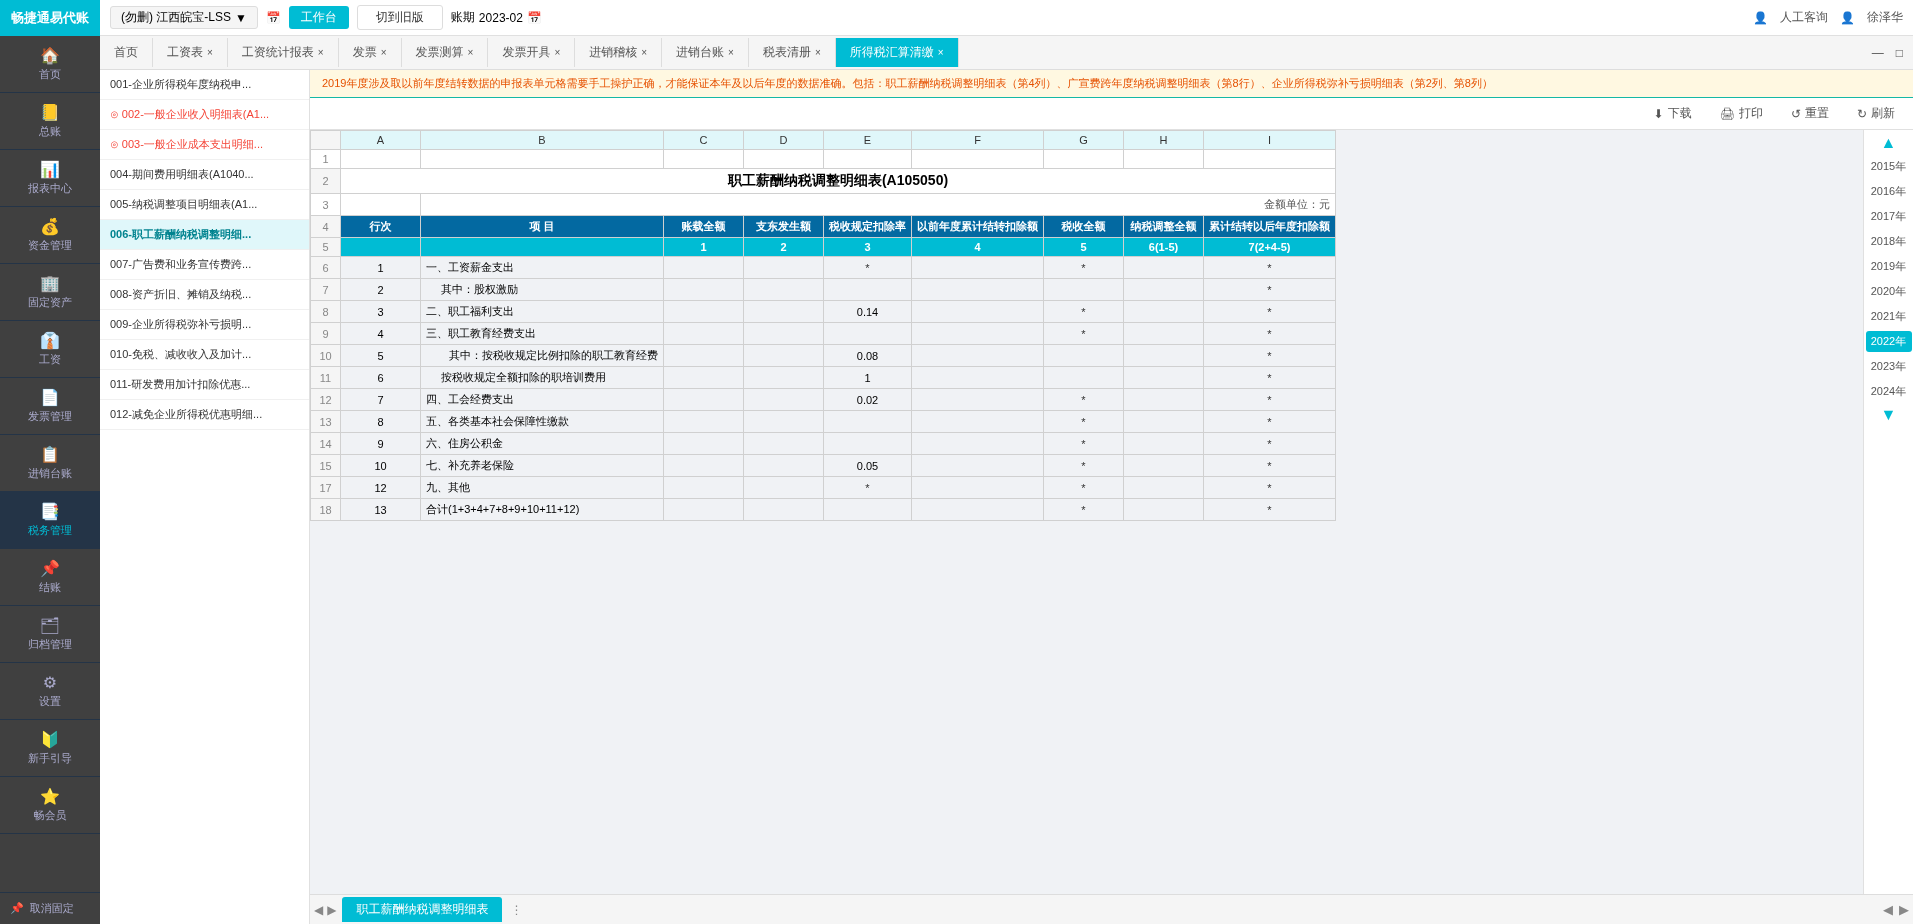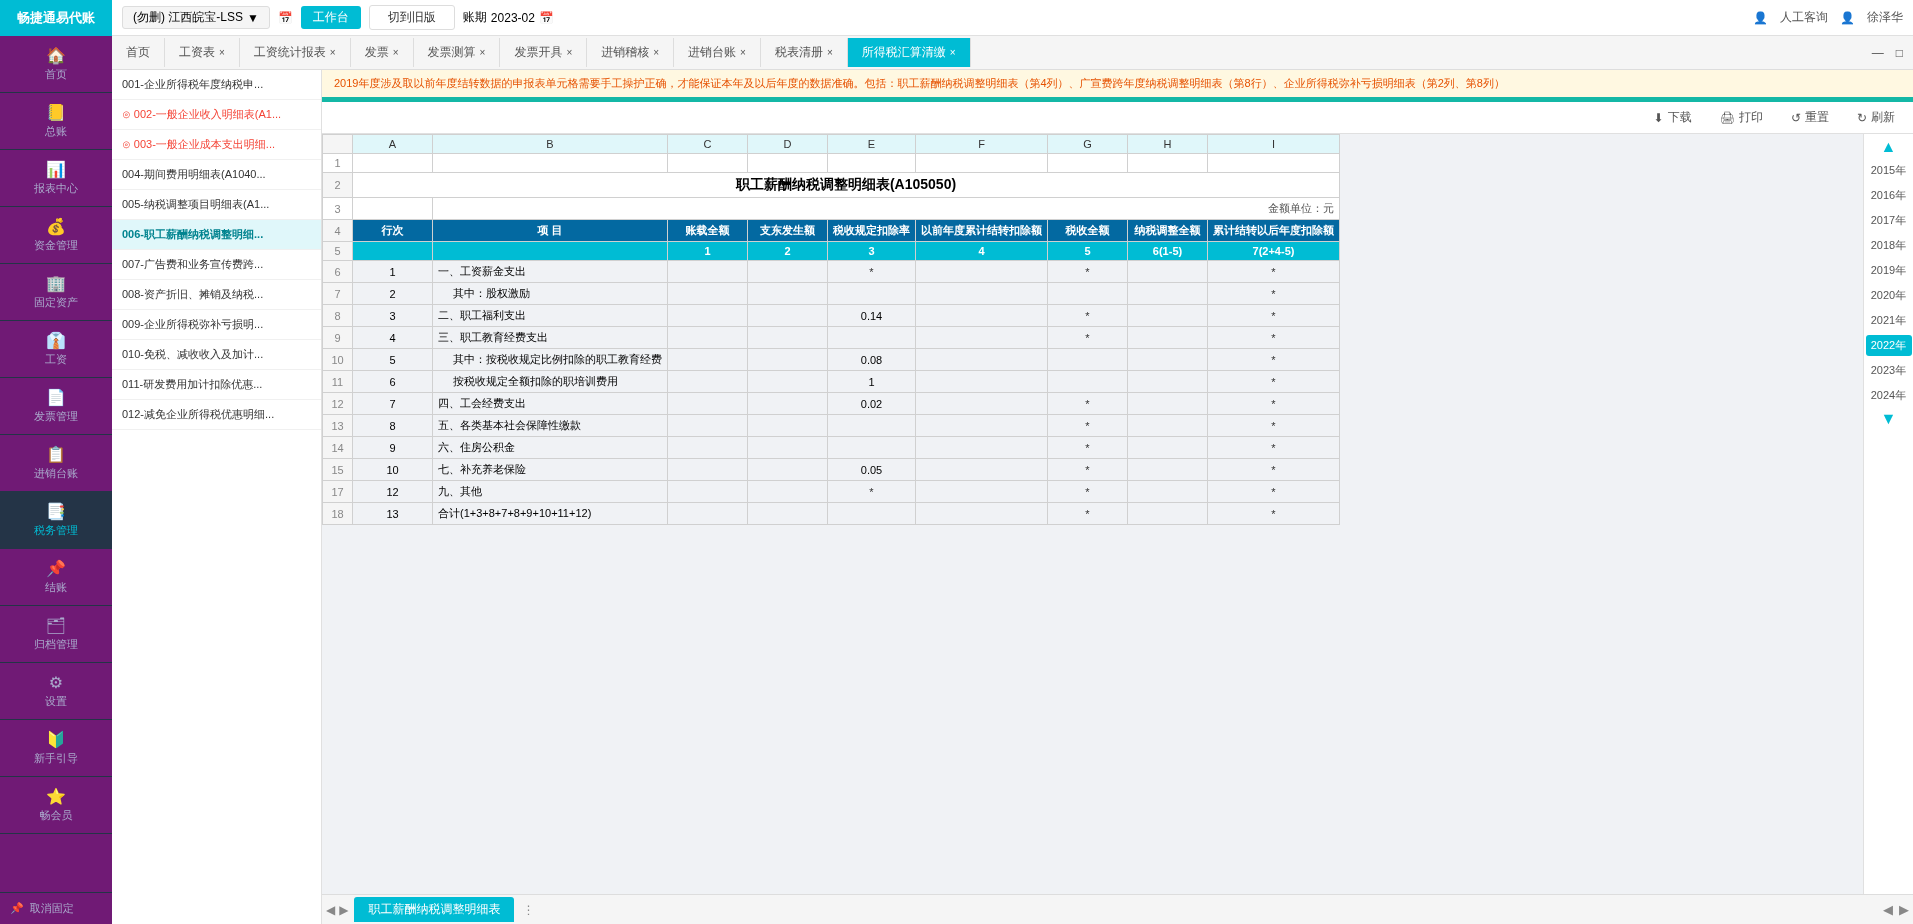--- a/index.html
+++ b/index.html
@@ -1,19 +1,19 @@
 <!DOCTYPE html>
 <html><head>
   <meta charset="utf-8">
   <style>
     * { box-sizing: border-box; margin: 0; padding: 0; }
     body { font-family: 'Microsoft YaHei', Arial, sans-serif; font-size: 12px; background: #f0f2f5; display: flex; height: 924px; overflow: hidden; }
 
     
-    .sidebar { width: 112px; background: #701a75; color: #ccc; display: flex; flex-direction: column; height: 100%; flex-shrink: 0; }
+    .sidebar { width: 100px; background: #404040; color: #ccc; display: flex; flex-direction: column; height: 100%; flex-shrink: 0; }
     .sidebar-logo { background: #00bcd4; color: white; padding: 8px 6px; font-size: 13px; font-weight: bold; text-align: center; height: 36px; display: flex; align-items: center; justify-content: center; }
     .sidebar-item { display: flex; flex-direction: column; align-items: center; padding: 10px 4px; cursor: pointer; color: #aac; font-size: 11px; border-bottom: 1px solid #243447; }
     .sidebar-item.active { background: #243447; color: #00bcd4; }
     .sidebar-item .icon { font-size: 16px; margin-bottom: 2px; }
     .sidebar-bottom { margin-top: auto; border-top: 1px solid #243447; }
     .sidebar-bottom-item { display: flex; align-items: center; padding: 8px 10px; cursor: pointer; color: #aac; font-size: 11px; }
     .sidebar-bottom-item .icon { margin-right: 6px; }
 
     
     .main { flex: 1; display: flex; flex-direction: column; height: 100%; overflow: hidden; }
@@ -40,21 +40,21 @@
     
     .left-panel { width: 210px; background: white; border-right: 1px solid #e0e0e0; overflow-y: auto; flex-shrink: 0; }
     .left-panel-item { padding: 7px 10px; font-size: 11px; cursor: pointer; color: #333; border-bottom: 1px solid #f0f0f0; }
     .left-panel-item.active { background: #e0f7fa; color: #00838f; font-weight: bold; }
     .left-panel-item.has-error { color: #f44336; }
 
     
     .right-main { flex: 1; display: flex; flex-direction: column; overflow: hidden; position: relative; }
 
     
-    .warning-bar { background: #fff8e1; padding: 6px 12px; font-size: 11px; color: #e65100; border-bottom: 5px solid #14b8a6; flex-shrink: 0; }
+    .warning-bar { background: #fff8e1; padding: 6px 12px; font-size: 11px; color: #e65100; border-bottom: 1px solid #14b8a6; flex-shrink: 0; }
 
     
     .sheet-toolbar { display: flex; align-items: center; padding: 4px 10px; background: white; border-bottom: 1px solid #e0e0e0; gap: 12px; flex-shrink: 0; justify-content: flex-end; }
     .sheet-toolbar-btn { display: flex; align-items: center; gap: 4px; cursor: pointer; color: #555; font-size: 12px; padding: 3px 8px; }
 
     
     .spreadsheet-container { flex: 1; display: flex; overflow: hidden; }
     .spreadsheet-main { flex: 1; overflow: auto; }
     .spreadsheet-side { width: 50px; background: white; border-left: 1px solid #e0e0e0; display: flex; flex-direction: column; align-items: center; padding-top: 4px; gap: 4px; flex-shrink: 0; }
     .year-btn { font-size: 11px; color: #555; cursor: pointer; padding: 3px 4px; text-align: center; width: 46px; }
@@ -375,21 +375,21 @@
                 <td class="num-cell"></td>
                 <td class="num-cell"></td>
                 <td class="num-cell"></td>
                 <td class="num-cell asterisk">*</td>
                 <td class="num-cell"></td>
                 <td class="num-cell asterisk">*</td>
               </tr>
               <tr>
                 <td class="row-num">10</td>
                 <td style="text-align:center;">5</td>
-                <td style="padding-left:20px;margin-top:46px;">其中：按税收规定比例扣除的职工教育经费</td>
+                <td style="padding-left:28px;margin-top:46px;">其中：按税收规定比例扣除的职工教育经费</td>
                 <td class="num-cell"></td>
                 <td class="num-cell"></td>
                 <td class="num-cell">0.08</td>
                 <td class="num-cell"></td>
                 <td class="num-cell"></td>
                 <td class="num-cell"></td>
                 <td class="num-cell asterisk">*</td>
               </tr>
               <tr>
                 <td class="row-num">11</td>
@@ -459,21 +459,21 @@
                 <td class="num-cell"></td>
                 <td class="num-cell asterisk">*</td>
                 <td class="num-cell"></td>
                 <td class="num-cell asterisk">*</td>
                 <td class="num-cell"></td>
                 <td class="num-cell asterisk">*</td>
               </tr>
               <tr>
                 <td class="row-num">18</td>
                 <td style="text-align:center;">13</td>
-                <td>合计(1+3+8+7+8+9+10+11+12)</td>
+                <td>合计(1+3+4+7+8+9+10+11+12)</td>
                 <td class="num-cell"></td>
                 <td class="num-cell"></td>
                 <td class="num-cell"></td>
                 <td class="num-cell"></td>
                 <td class="num-cell asterisk">*</td>
                 <td class="num-cell"></td>
                 <td class="num-cell asterisk">*</td>
               </tr>
             </tbody>
           </table>

